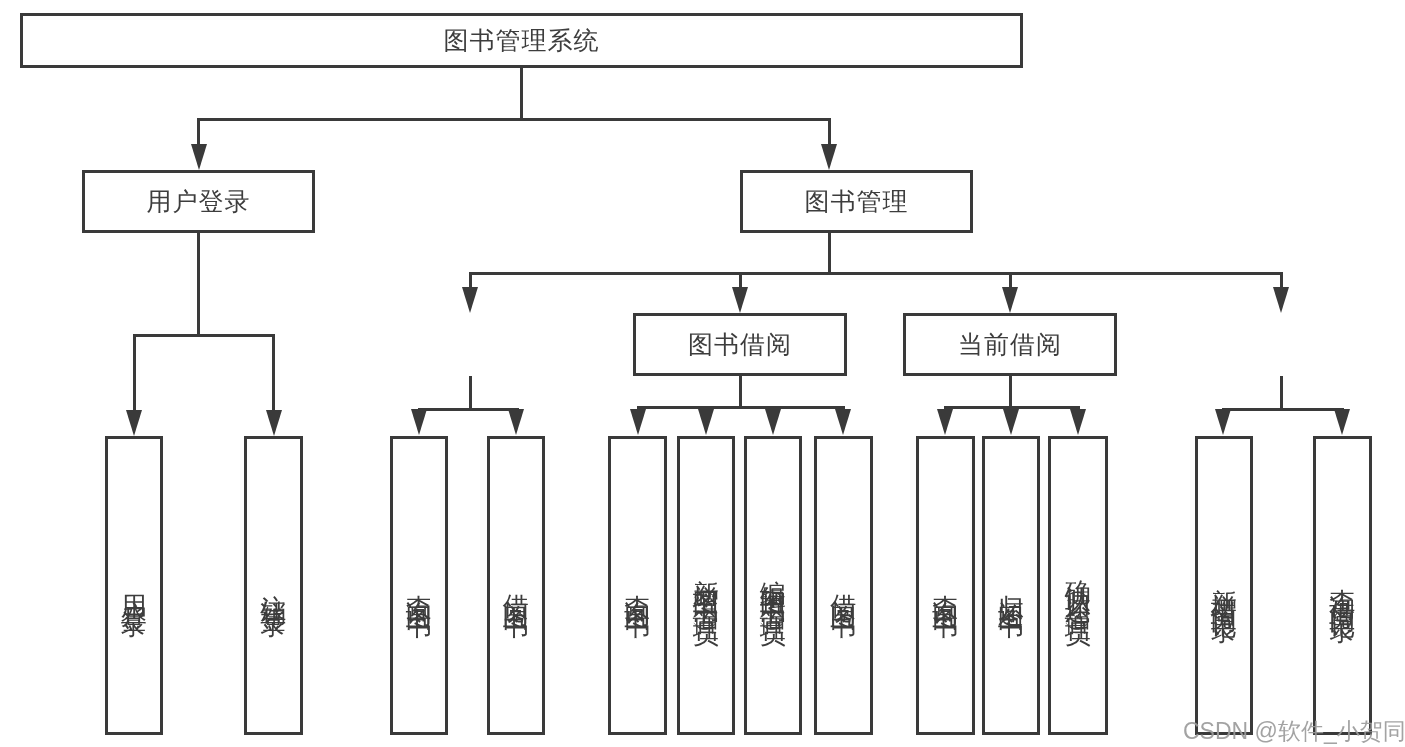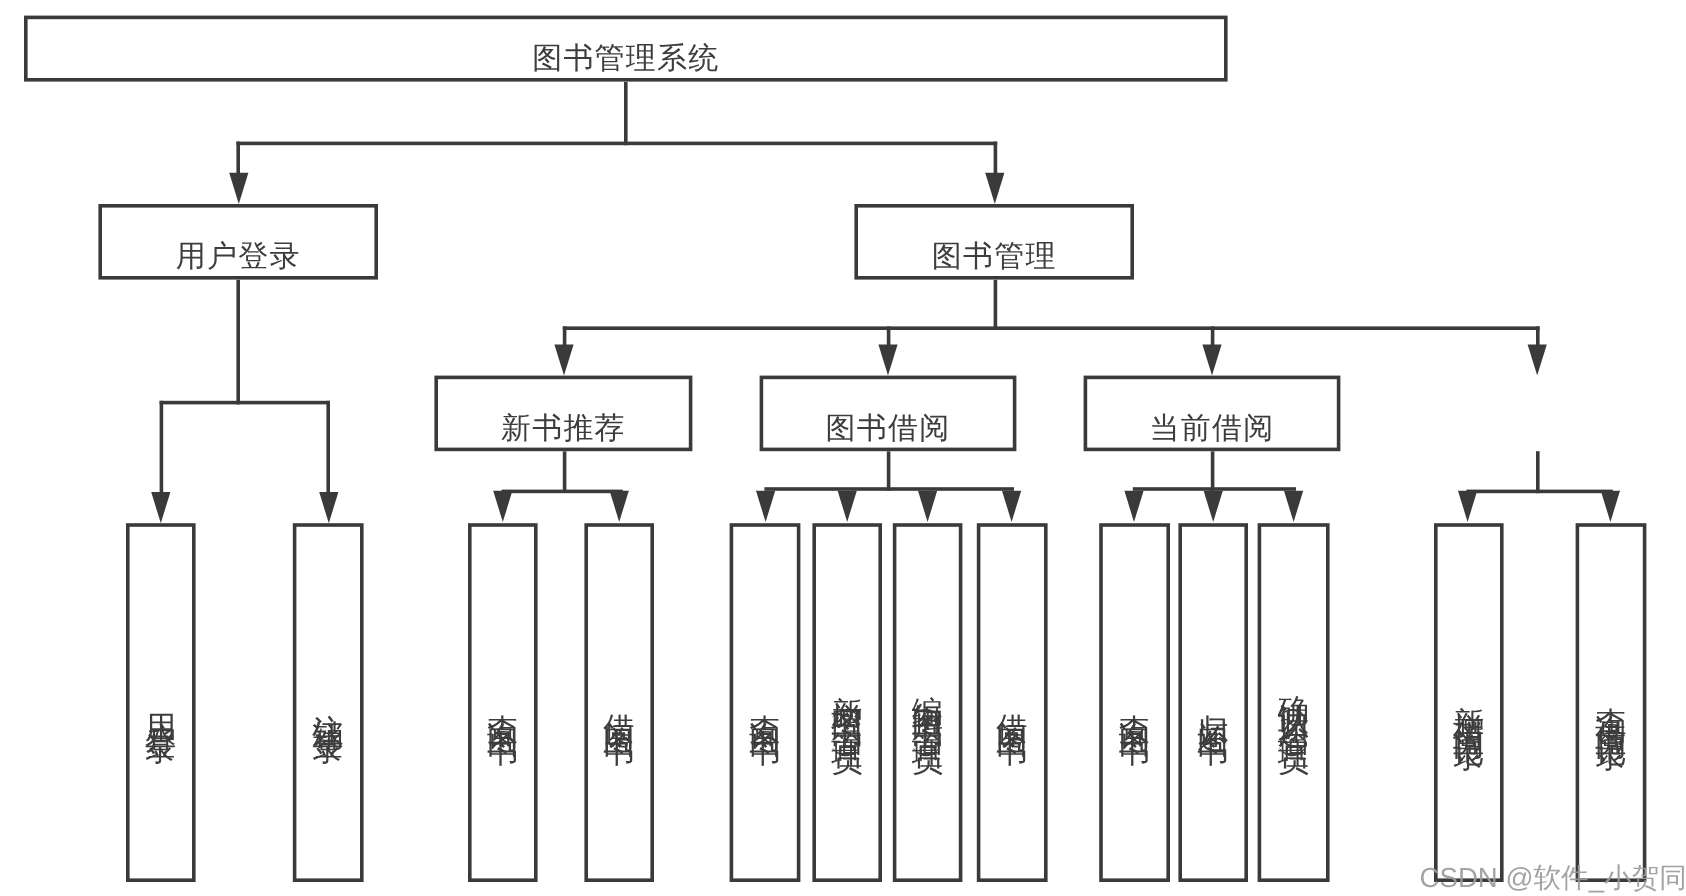--- a/index.html
+++ b/index.html
@@ -14,21 +14,21 @@
     position:absolute;
     border:3px solid #3a3a3a;
     background:#ffffff;
     box-sizing:border-box;
     display:flex;
     align-items:center;
     justify-content:center;
     color:#3d3d3d;
     z-index:2;
   }
-  .hbox { font-size:25px; letter-spacing:1px;align-items:flex-end; }
+  .hbox { font-size:25px; letter-spacing:1px; }
   .vbox .vtext {
     writing-mode:vertical-rl;
     text-orientation:mixed;
     font-size:26px;
     letter-spacing:6px;
     color:#3d3d3d;
     line-height:1.1;
   }
   .line {
     position:absolute;
@@ -63,21 +63,21 @@
   <div class="line" style="left:520px;top:68px;width:3px;height:53px;"></div>
   <div class="line" style="left:197px;top:118px;width:634px;height:3px;"></div>
   <div class="line" style="left:197px;top:118px;width:3px;height:32px;"></div>
   <div class="arrowhead" style="left:191px;top:144px;"></div>
   <div class="line" style="left:828px;top:118px;width:3px;height:32px;"></div>
   <div class="arrowhead" style="left:821px;top:144px;"></div>
 
   <div class="box hbox" style="left:82px;top:170px;width:233px;height:63px;">
     <span>用户登录</span>
   </div>
-  <div class="box hbox" style="left:712px;top:170px;width:233px;height:63px;font-family:Liberation Mono, monospace;">
+  <div class="box hbox" style="left:740px;top:170px;width:233px;height:63px;font-family:Liberation Mono, monospace;">
     <span>图书管理</span>
   </div>
 
   <div class="line" style="left:197px;top:233px;width:3px;height:104px;"></div>
   <div class="line" style="left:133px;top:334px;width:142px;height:3px;"></div>
   <div class="line" style="left:133px;top:334px;width:3px;height:80px;"></div>
   <div class="arrowhead" style="left:126px;top:410px;"></div>
   <div class="line" style="left:272px;top:334px;width:3px;height:80px;"></div>
   <div class="arrowhead" style="left:266px;top:410px;"></div>
 
@@ -85,23 +85,20 @@
   <div class="line" style="left:469px;top:272px;width:814px;height:3px;"></div>
   <div class="line" style="left:469px;top:272px;width:3px;height:18px;"></div>
   <div class="arrowhead" style="left:462px;top:287px;"></div>
   <div class="line" style="left:739px;top:272px;width:3px;height:18px;"></div>
   <div class="arrowhead" style="left:732px;top:287px;"></div>
   <div class="line" style="left:1009px;top:272px;width:3px;height:18px;"></div>
   <div class="arrowhead" style="left:1002px;top:287px;"></div>
   <div class="line" style="left:1280px;top:272px;width:3px;height:18px;"></div>
   <div class="arrowhead" style="left:1273px;top:287px;"></div>
 
-  <div class="box hbox" style="left:362px;top:313px;width:215px;height:63px;">
-    <span>新书推荐</span>
-  </div>
   <div class="box hbox" style="left:903px;top:313px;width:214px;height:63px;">
     <span>当前借阅</span>
   </div>
   <div class="box hbox" style="left:633px;top:313px;width:214px;height:63px;">
     <span>图书借阅</span>
   </div>
 
   <div class="line" style="left:469px;top:376px;width:3px;height:34px;"></div>
   <div class="line" style="left:418px;top:408px;width:101px;height:3px;"></div>
   <div class="arrowhead" style="left:411px;top:409px;"></div>

